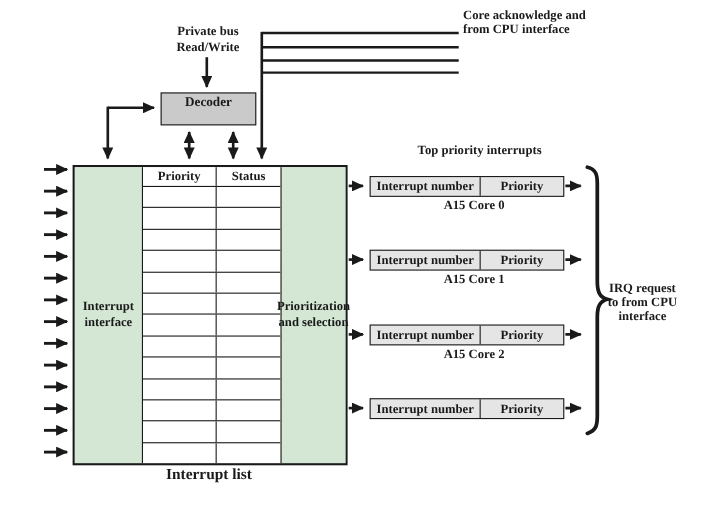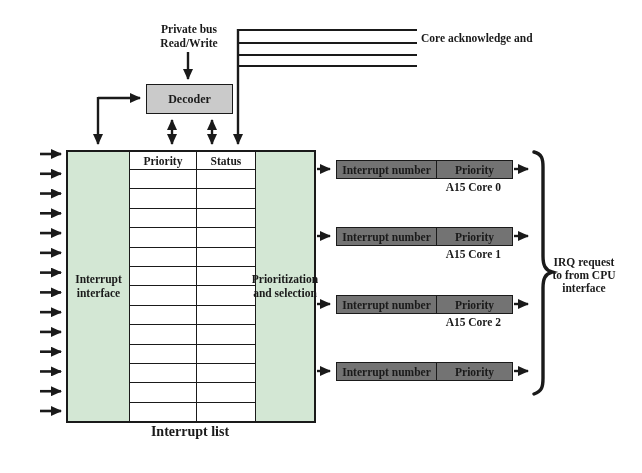--- a/index.html
+++ b/index.html
@@ -10,21 +10,21 @@
     position:relative;width:642px;height:473px;background:#fff;overflow:hidden;
     font-family:"Liberation Serif","DejaVu Serif",serif;color:var(--line);
   }
   .abs{position:absolute;}
   .lbl{font-weight:bold;font-size:11.5px;line-height:13.5px;color:var(--line);}
   .ctr{text-align:center;}
   
   #decoder{
     left:146px;top:84px;width:87px;height:30px;background:var(--gray);
     border:1.5px solid var(--line);box-sizing:border-box;
-    display:flex;align-items:center;justify-content:center;
+    display:flex;justify-content:center;
     font-weight:bold;font-size:12px;
   }
   
   #main-block{
     left:66px;top:150px;width:250px;height:273px;box-sizing:border-box;
     border:2px solid var(--line);display:flex;background:#fff;
   }
   .green-col{
     background:var(--green);display:flex;align-items:center;justify-content:center;
     box-sizing:border-box;
@@ -35,28 +35,28 @@
   .thead{display:flex;height:17px;border-bottom:1px solid var(--line);}
   .tbody{flex:1;display:flex;flex-direction:column;}
   .trow{flex:1;display:flex;border-bottom:1px solid var(--line);}
   .trow:last-child{border-bottom:none;}
   .tcell{box-sizing:border-box;}
   .c1{width:53.5%;border-right:1px solid var(--line);}
   .c2{flex:1;}
   .thead .tcell{display:flex;align-items:center;justify-content:center;font-weight:bold;font-size:11.5px;}
   
   .core-box{
-    position:absolute;left:336px;width:177px;height:19px;background:#737373;
+    position:absolute;left:336px;width:177px;height:19px;background:#e5e5e5;
     border:1.5px solid var(--line);box-sizing:border-box;display:flex;
   }
   .core-cell{display:flex;align-items:center;justify-content:center;
     font-weight:bold;font-size:11.5px;box-sizing:border-box;}
   .c-int{width:100px;border-right:1.5px solid var(--line);}
   .c-pri{flex:1;}
-  .core-label{position:absolute;left:341px;width:160px;text-align:right;
+  .core-label{position:absolute;left:351px;width:160px;text-align:center;
     font-weight:bold;font-size:11.5px;}
   
   #title{
     left:55px;top:431px;font-family:"Liberation Sans","DejaVu Sans",sans-serif;
     font-weight:300;font-size:27px;letter-spacing:-0.3px;color:var(--title);white-space:nowrap;
   }
   #connector-layer{position:absolute;left:0;top:0;pointer-events:none;}
 </style>
 </head>
 <body>
@@ -221,24 +221,26 @@
 
     <path d="M534,152 C542,154 543,159 543,167 L543,256 C543,265 545,270 552,272
              C545,274 543,279 543,288 L543,378 C543,387 542,391 534,394" stroke="#1a1a1a" stroke-width="3.4" fill="none" stroke-linecap="round"></path>
   </svg>
 
   <div class="abs lbl ctr" style="left:147px;top:23px;width:84px;">
     <div>Private bus</div>
     <div>Read/Write</div>
   </div>
 
-  <div class="abs lbl" style="left:421px;top:32px;line-height:12.8px;">
+  <div class="abs lbl" style="left:421px;top:8px;line-height:12.8px;">
     <div>Core acknowledge and</div>
-  </div>
-
+    <div>from CPU interface</div>
+  </div>
+
+  <div class="abs lbl ctr" style="left:376px;top:131px;width:120px;">Top priority interrupts</div>
 
   <div class="abs lbl ctr" style="left:549px;top:256px;width:70px;line-height:13px;">
     <div>IRQ request</div>
     <div>to from CPU</div>
     <div>interface</div>
   </div>
 
   <div class="abs lbl ctr" style="left:140px;top:425px;width:100px;font-size:14px;">Interrupt list</div>
 
 

